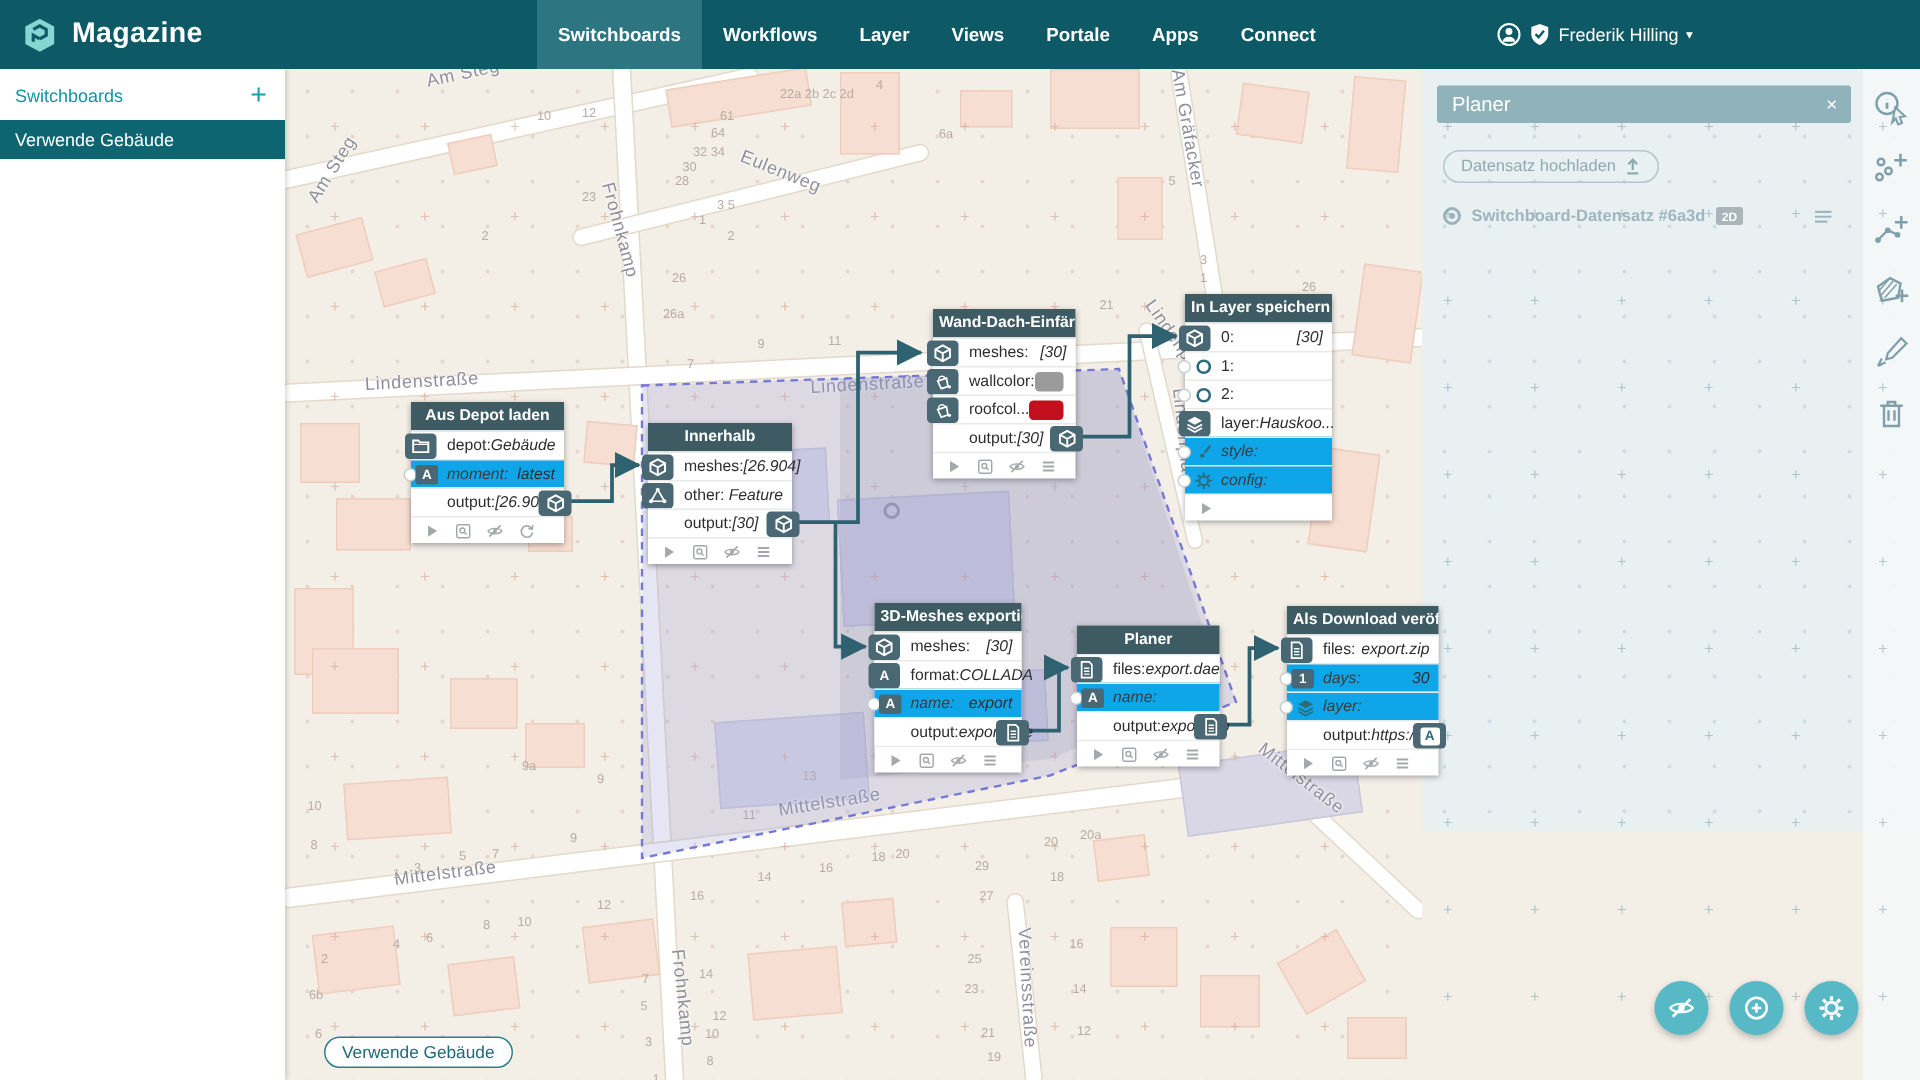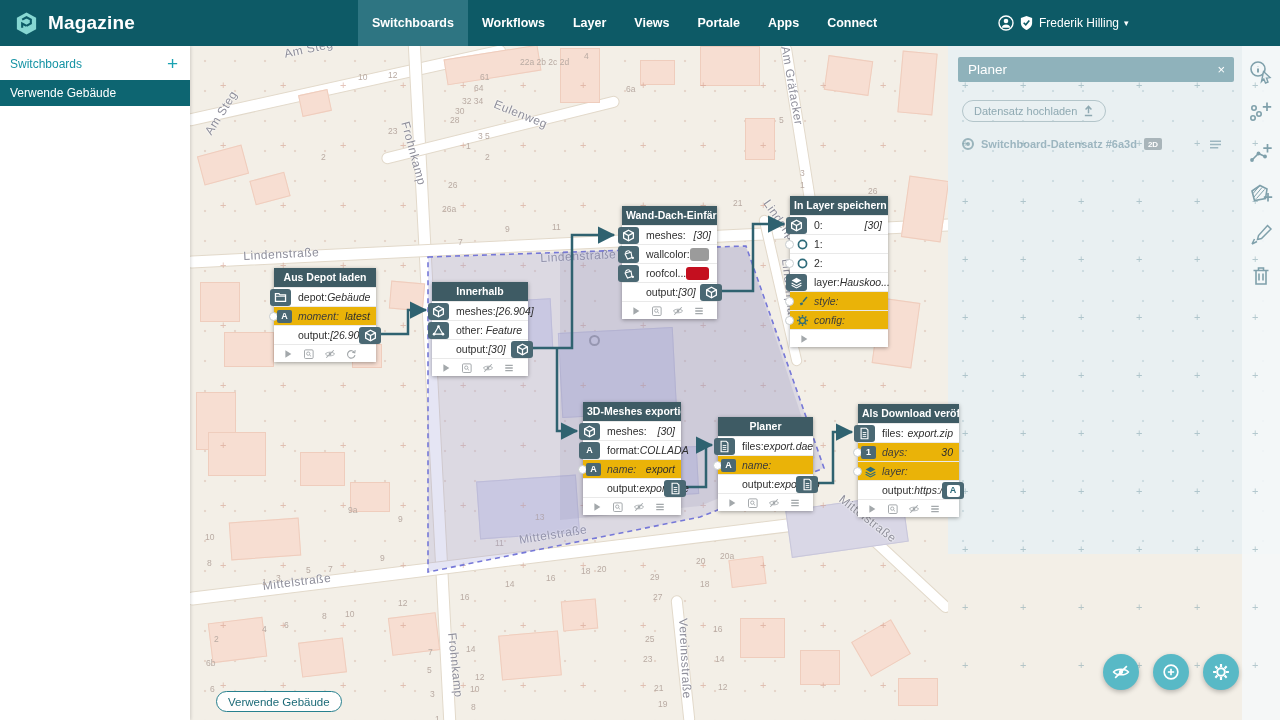--- a/index.html
+++ b/index.html
@@ -59,21 +59,21 @@
 
   
   #canvas-badge { position:absolute; left:216px; top:691px; height:21px; border:1.5px solid #27808e; border-radius:11px; background:rgba(255,255,255,.93); color:#1c6a77; font-size:11.5px; display:inline-flex; align-items:center; padding:0 11px; z-index:30; }
 
   
   #wires { position:absolute; left:0; top:0; z-index:10; pointer-events:none; }
   #nodes { position:absolute; inset:0; z-index:20; }
   .node { position:absolute; background:#fff; box-shadow:0 1px 4px rgba(0,0,0,.35); font-size:10.5px; }
   .node-head { height:19px; background:#3e5b64; color:#fff; font-weight:bold; font-size:10.5px; text-align:center; line-height:19px; padding:0 4px; white-space:nowrap; overflow:hidden; cursor:move; }
   .nrow { position:relative; height:19px; display:flex; align-items:center; border-top:1px solid #e9e9e9; background:#fff; padding-left:24px; padding-right:6px; color:#2e2e2e; }
-  .nrow.light { background:#eab308;justify-content:flex-end; }
+  .nrow.light { background:#0ea5e9;justify-content:flex-end; }
   .nrow .lab { white-space:nowrap; }
   .nrow .lab.it { font-style:italic; color:#3c3c3c; }
   .nrow .val { margin-left:auto; white-space:nowrap;font-style:italic; }
   .nrow .swatch { margin-left:auto; width:27px; height:13px; border-radius:3px; margin-right:2px; }
   .sqicon { position:absolute; left:-4px; top:1px; width:21px; height:17px; background:#4a6873; border-radius:3px; color:#fff; display:flex; align-items:center; justify-content:center; }
   .sqicon.small { left:3px; width:15px; height:13px; top:3px; border-radius:2px; }
   .bareicon { position:absolute; left:5px; top:2.5px; width:14px; height:14px; color:#2e6b7a; display:flex; align-items:center; justify-content:center; }
   .pcircle { position:absolute; left:-5px; top:5px; width:9px; height:9px; background:#fff; border:1.5px solid #c8cdcf; border-radius:50%; }
   .nrow.out { padding-right:26px; }
   .outport { position:absolute; right:-5px; top:1px; width:22px; height:17px; background:#4a6873; border-radius:3px; color:#fff; display:flex; align-items:center; justify-content:center; cursor:pointer; }

